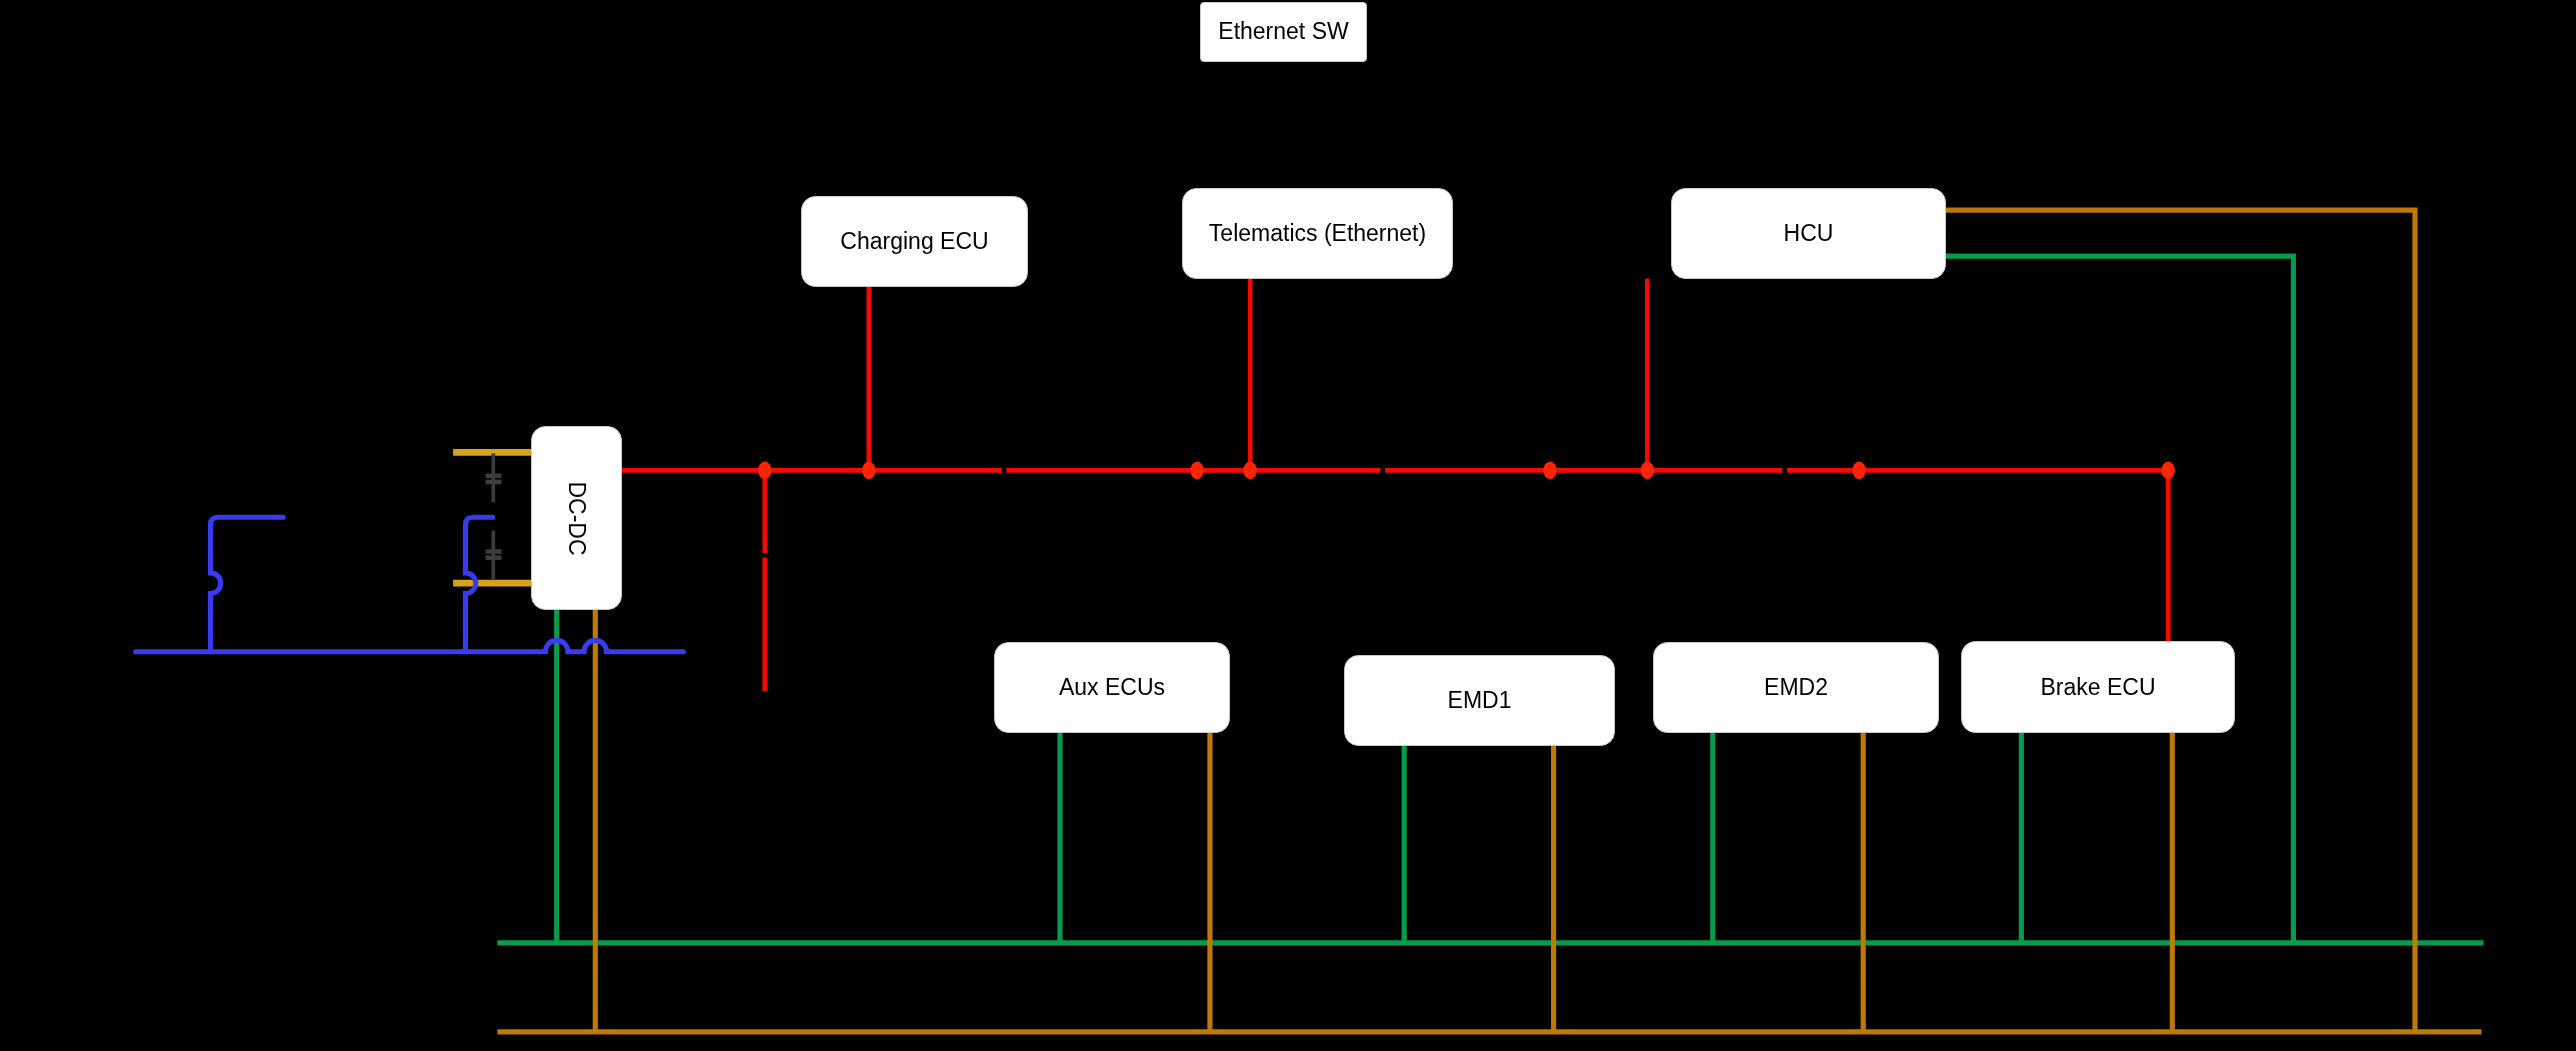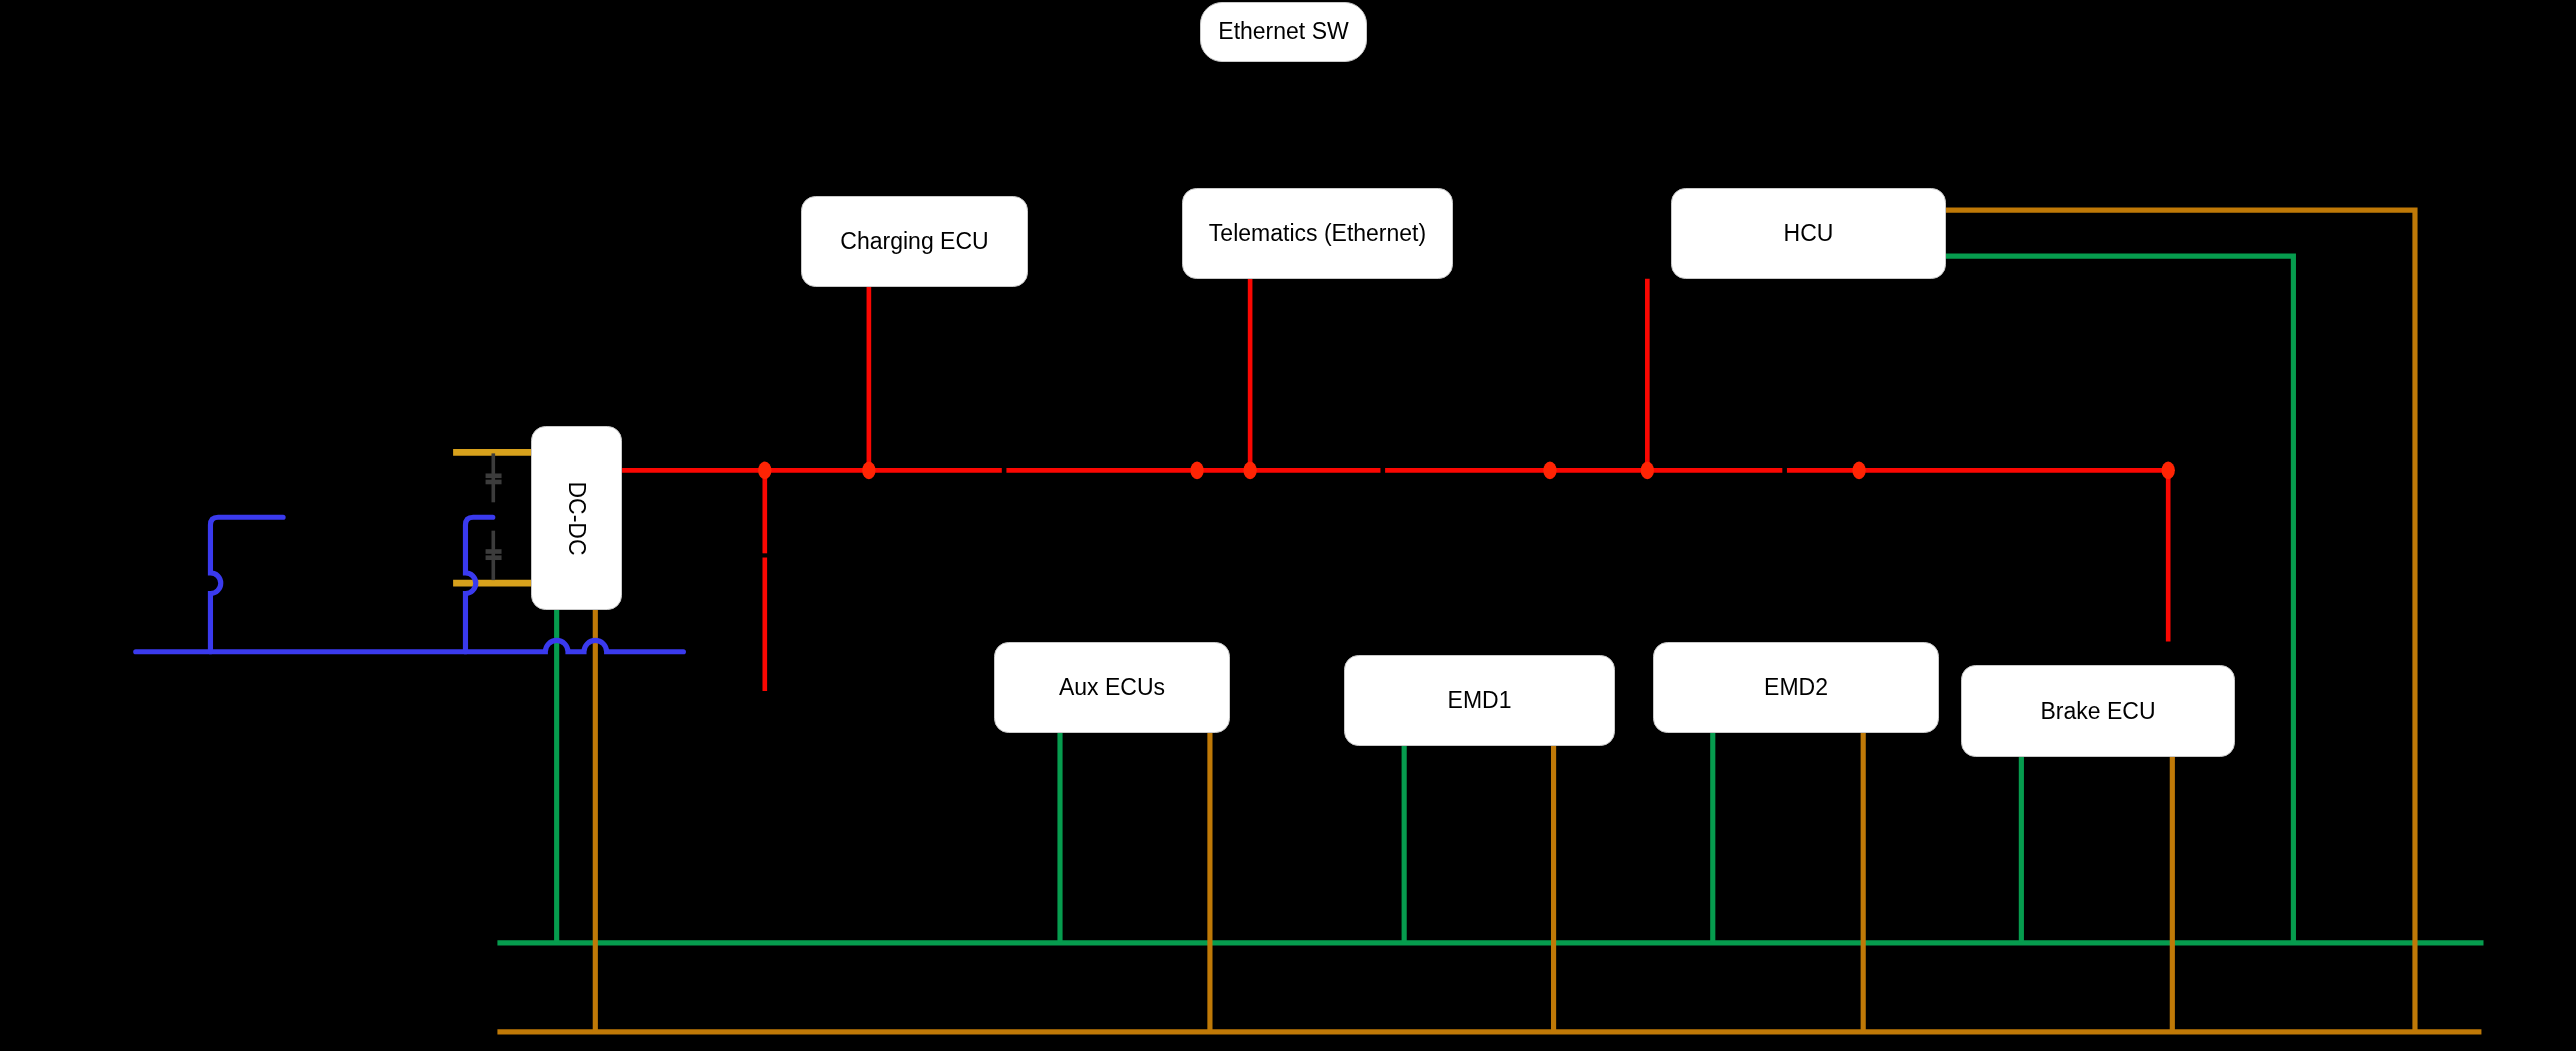--- a/index.html
+++ b/index.html
@@ -27,21 +27,21 @@
     position:absolute;
     background:var(--box-fill);
     border:1px solid #c9c9c9;
     border-radius:14.4px;
     display:flex;align-items:center;justify-content:center;
     color:var(--box-text);
     font-size:23px;
     white-space:nowrap;
     box-sizing:border-box;
   }
-  .node-small{border-radius:22px;font-size:23px;}
+  .node-small{border-radius:4px;font-size:23px;}
   .label-vertical{transform:rotate(90deg);}
 </style>
 </head>
 <body>
 
 <div id="stage">
 
   <svg id="wires" width="2594" height="1051" viewBox="0 0 5034 2040">
 
     <g stroke="var(--hv-yellow)" stroke-width="13" fill="none">
@@ -140,18 +140,18 @@
   </div>
 
   <div class="node" style="left:1344px;top:642px;width:271px;height:91px;margin-top:13px;">
     <span>EMD1</span>
   </div>
 
   <div class="node" style="left:1653px;top:642px;width:286px;height:91px;">
     <span>EMD2</span>
   </div>
 
-  <div class="node" style="left:1961px;top:641px;width:274px;height:92px;margin-top:24px;">
+  <div class="node" style="left:1961px;top:641px;width:274px;height:92px;">
     <span>Brake ECU</span>
   </div>
 
 </div>
 
 
 </body></html>

